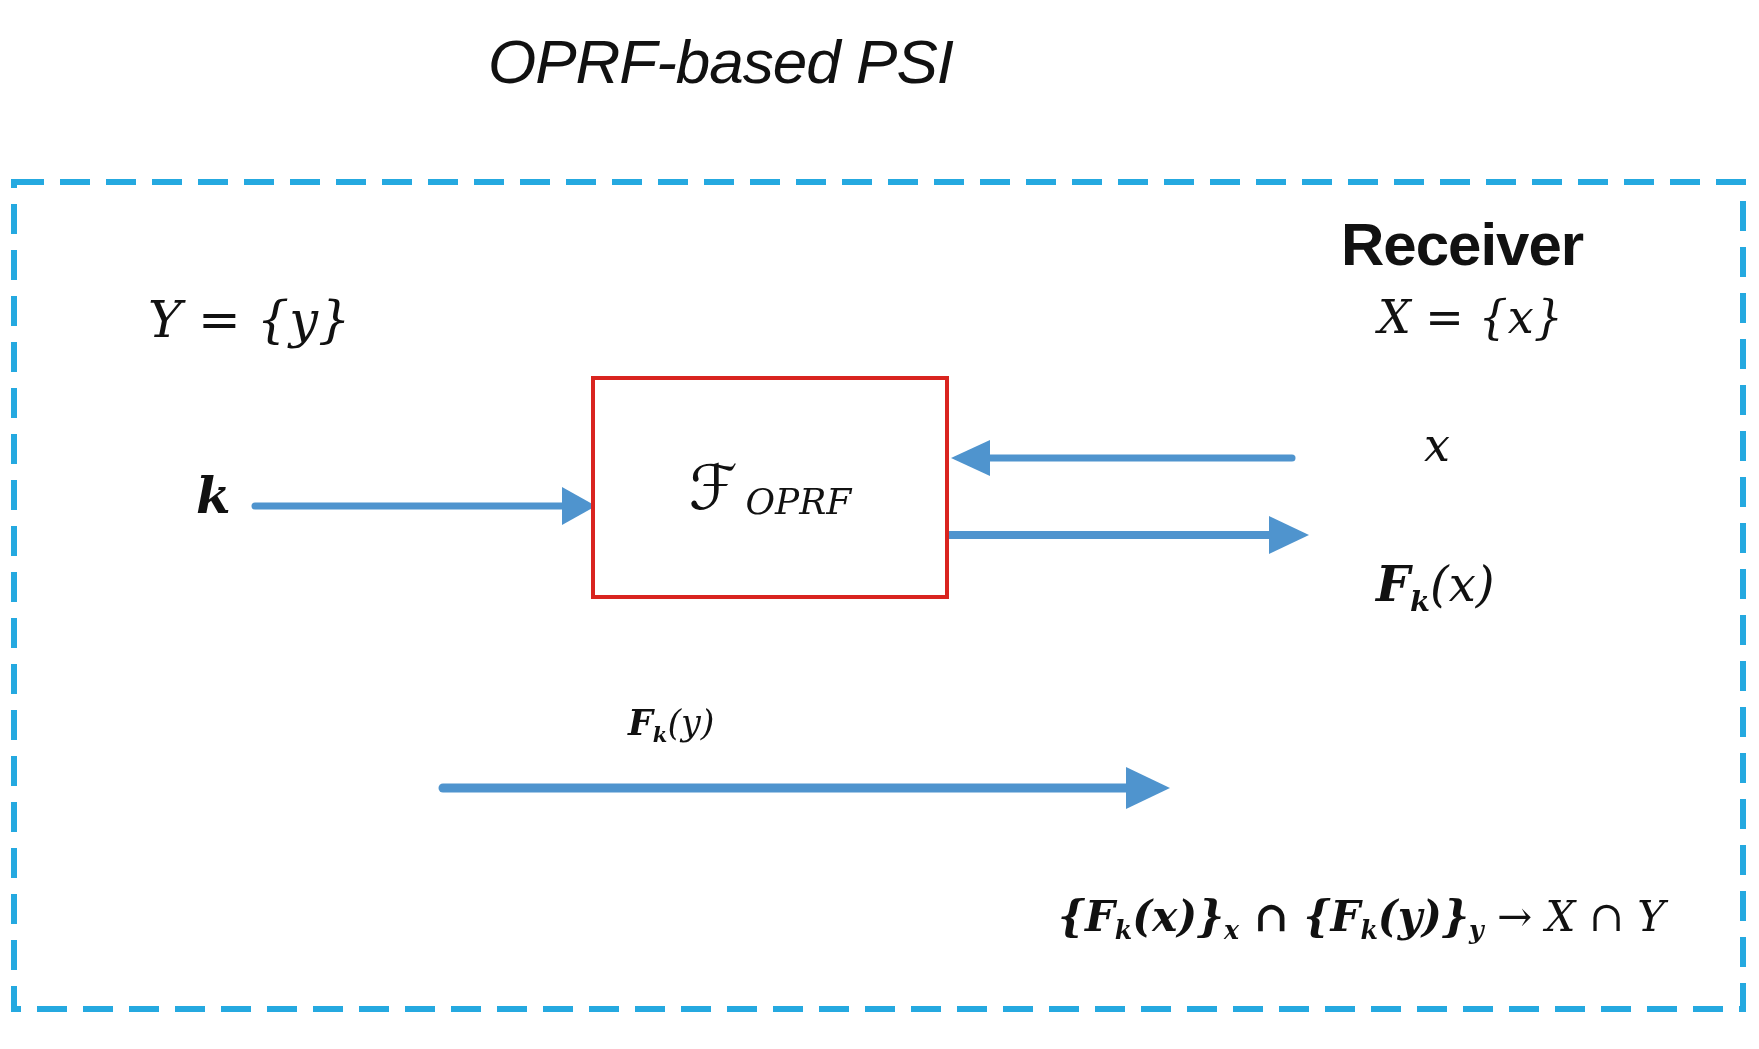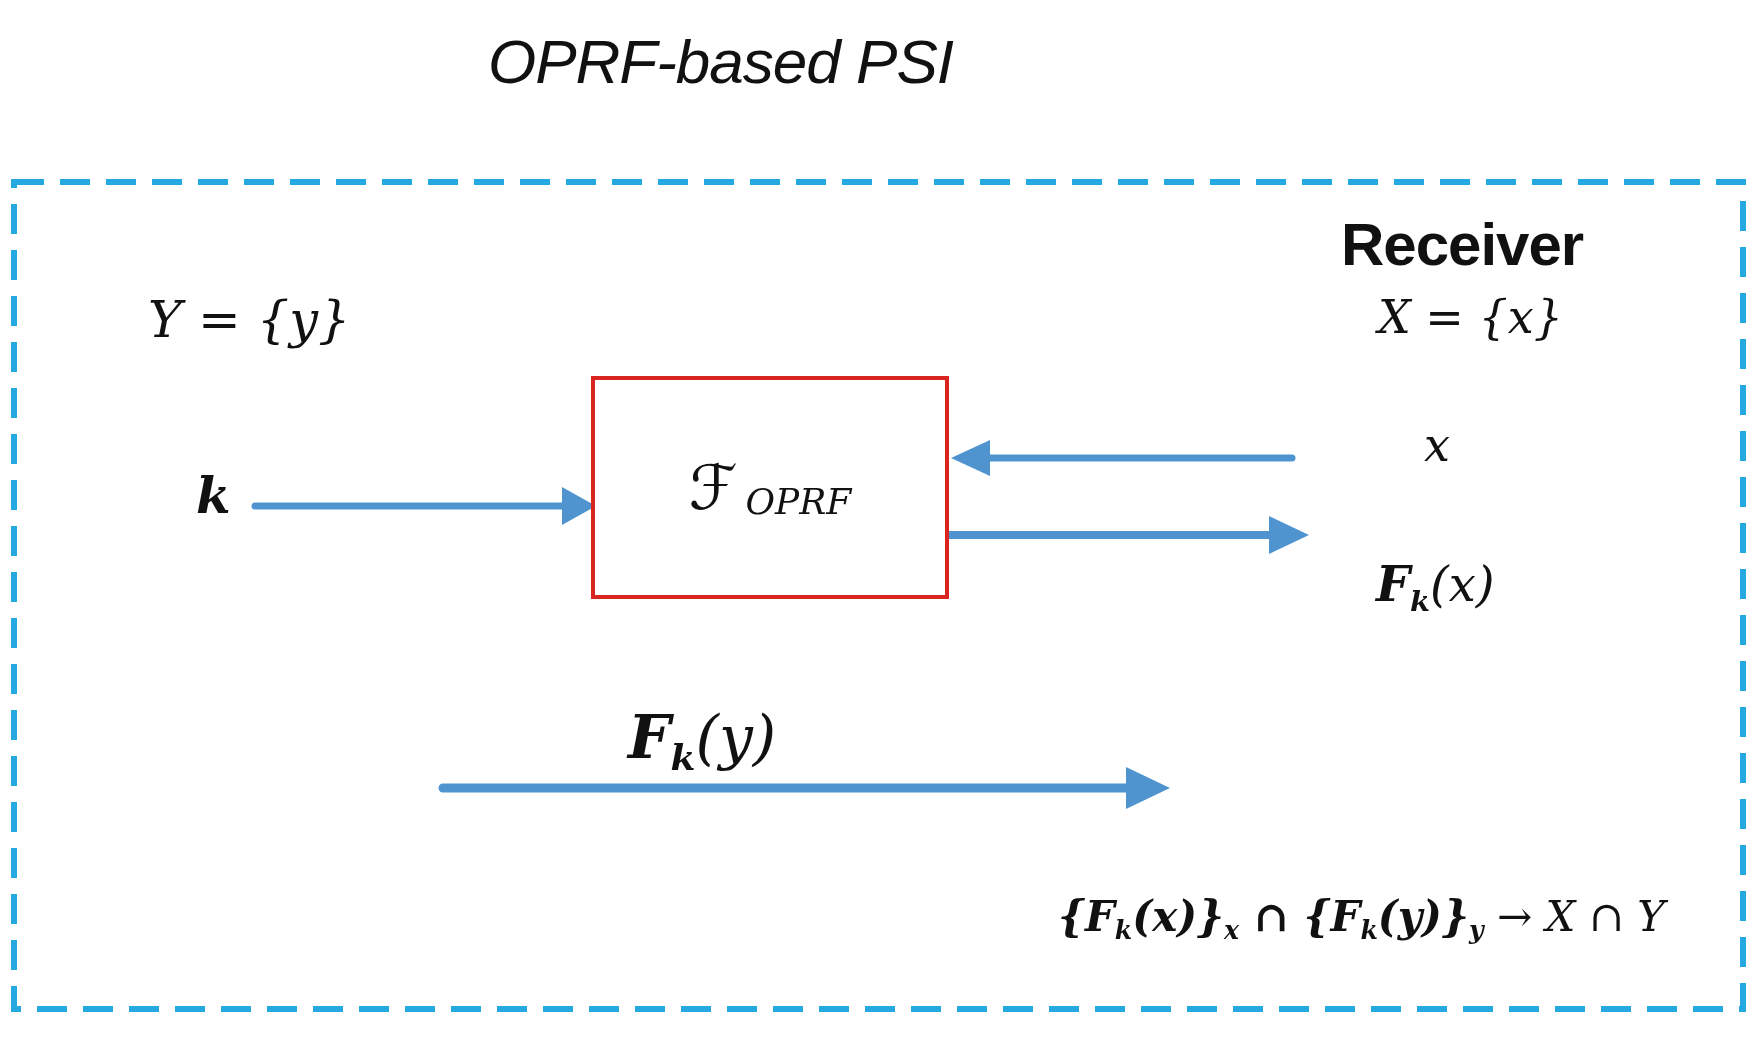--- a/index.html
+++ b/index.html
@@ -33,21 +33,21 @@
     color: var(--ink, #111111);
   }
   .bold { font-weight: bold; }
   .sub  { font-size: 0.6em; position: relative; top: 0.33em; }
 
   .sender-set   { left: 128px;  top: 290px; font-size: 51px; margin-left: 20px; }
   .receiver-set { left: 1378px; top: 290px; font-size: 46px; }
   .k-label      { left: 196px;  top: 466px; font-size: 50px; }
   .x-label      { left: 1424px; top: 418px; font-size: 46px; }
   .fkx-label    { left: 1376px; top: 512px; font-size: 48px; margin-top: 44px; }
-  .fky-label    { left: 628px;  top: 702px; font-size: 60px; }
+  .fky-label    { left: 628px;  top: 702px; font-size: 35px; }
 
   .func-label {
     left: 593px; top: 378px; width: 354px; height: 219px;
     display: flex; align-items: center; justify-content: center;
     font-size: 62px;
   }
   .func-label .script-f {
     font-family: "DejaVu Serif", "DejaVu Sans", serif;
     font-style: italic;
   }

